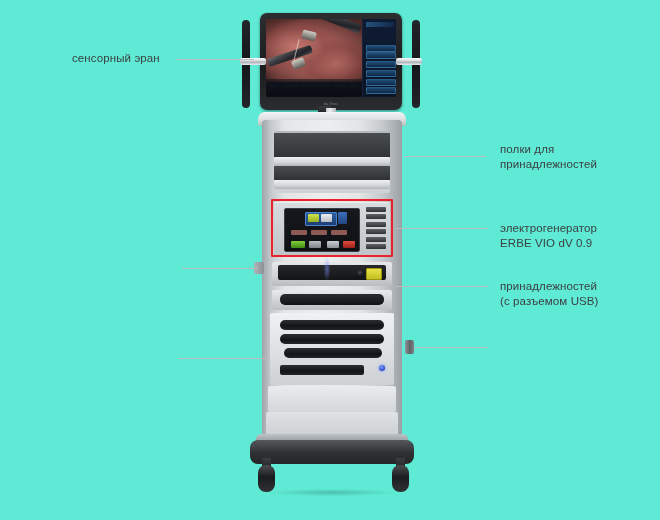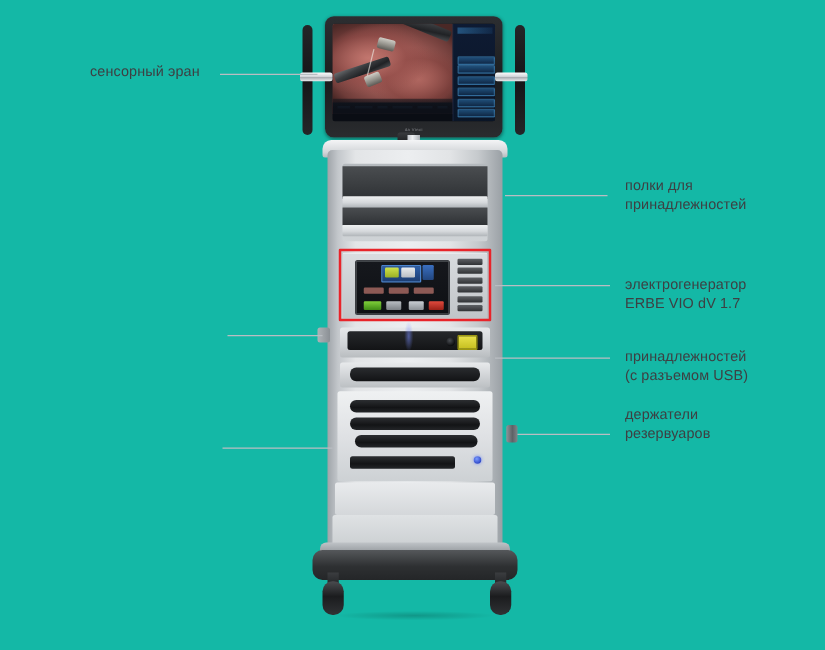--- a/index.html
+++ b/index.html
@@ -7,21 +7,21 @@
     padding: 0;
     background: #ffffff;
   }
   body {
     font-family: "Liberation Sans", sans-serif;
   }
   #stage {
     position: relative;
     width: 660px;
     height: 520px;
-    background: #14b8a6;
+    background: #5eead4;
     overflow: hidden;
   }
 
   
   .label {
     position: absolute;
     font-size: 11.5px;
     line-height: 15px;
     color: #3d4043;
     letter-spacing: 0.1px;
@@ -433,23 +433,21 @@
   <div class="leader" style="left:414px;top:347px;width:74px"></div>
   <div class="leader" style="left:182px;top:268px;width:76px"></div>
   <div class="leader" style="left:178px;top:358px;width:88px"></div>
 
   <div class="label left-align" style="left:72px;top:51px;width:100px">сенсорный эран</div>
 
   <div class="label left-align" style="left:500px;top:142px;width:150px">полки для
 принадлежностей</div>
 
   <div class="label left-align" style="left:500px;top:221px;width:150px">электрогенератор
-ERBE VIO dV 1.7</div>
+ERBE VIO dV 0.9</div>
 
   <div class="label left-align" style="left:500px;top:279px;width:150px">принадлежностей
 (с разъемом USB)</div>
 
-  <div class="label left-align" style="left:500px;top:325px;width:150px">держатели
-резервуаров</div>
 
 
 
 </div>
 
 </body></html>

